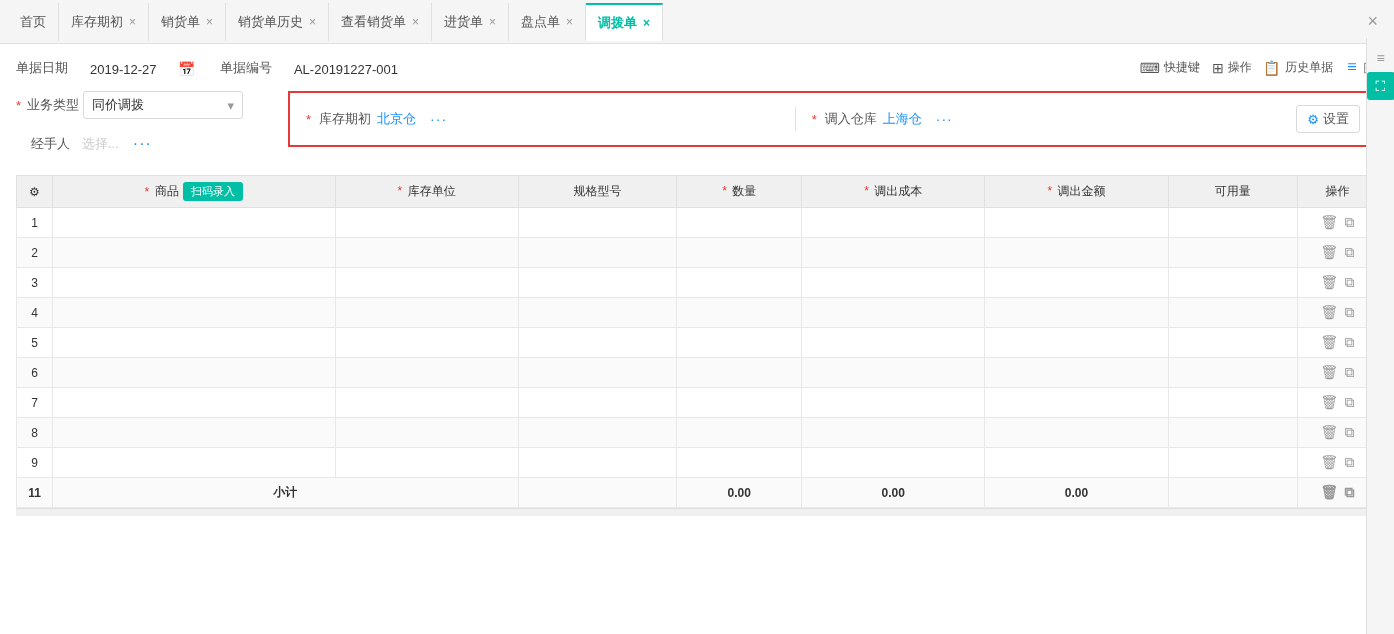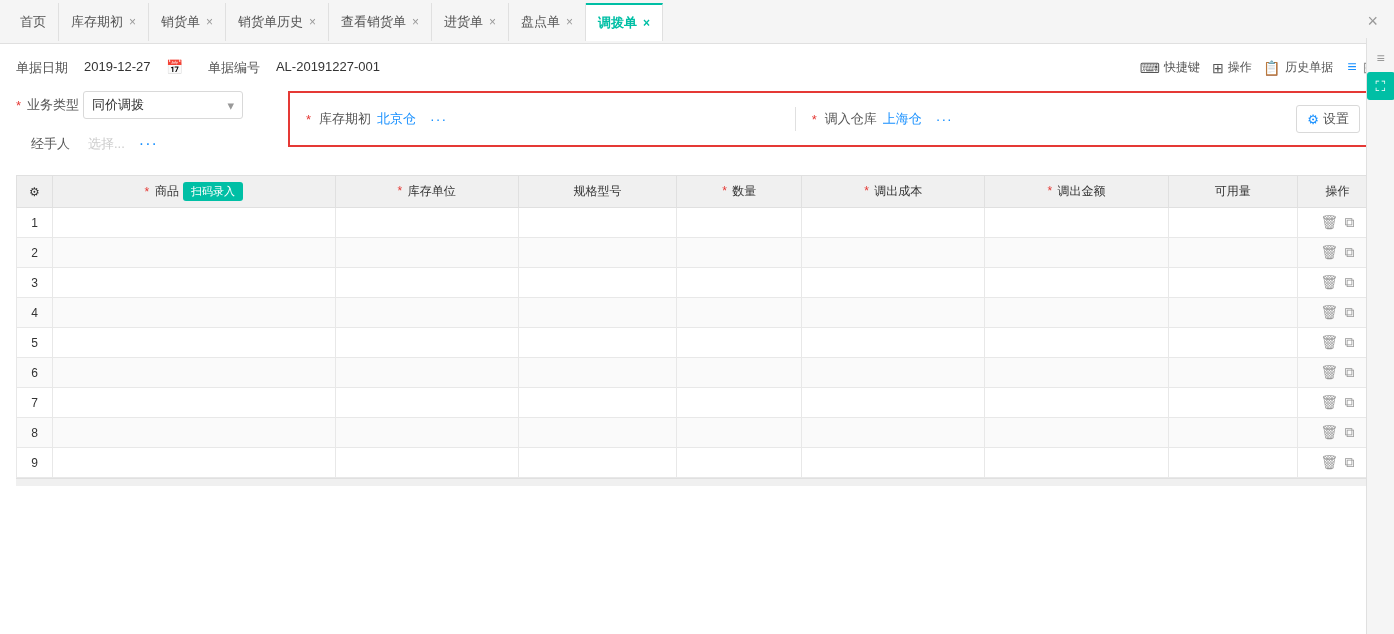--- a/index.html
+++ b/index.html
@@ -48,21 +48,21 @@
     
     .main-content { padding: 12px 16px; background: #fff; }
 
     
     .form-header {
       display: flex; align-items: center;
       margin-bottom: 12px;
       gap: 24px;
     }
     .form-field {
-      display: flex; align-items: flex-start; gap: 16px;
+      display: flex; align-items: flex-end; gap: 22px;
     }
     .form-label { color: #555; font-size: 13px; }
     .form-value { color: #333; font-size: 13px; }
     .calendar-icon { color: #1890ff; cursor: pointer; font-size: 14px; }
 
     
     .header-toolbar {
       margin-left: auto;
       display: flex; align-items: center; gap: 12px;
     }
@@ -281,21 +281,21 @@
       <div class="biz-row">
         <span class="required-star">*</span>
         <span class="form-label">业务类型</span>
         <div class="select-box">
           <span>同价调拨</span>
           <span class="arrow">▾</span>
         </div>
       </div>
       <div class="handler-row">
         <span style="width:54px; text-align:right; color:#555;">经手人</span>
-        <span style="color:#ccc; cursor:pointer; margin-left:12px;">选择...</span>
+        <span style="color:#ccc; cursor:pointer; margin-left:6px;">选择...</span>
         <span class="ellipsis-btn" style="margin-left:8px;">···</span>
       </div>
     </div>
 
     <div class="red-section" style="flex:1;">
       <div class="warehouse-field">
         <span class="required-star">*</span>
         <span class="warehouse-label">库存期初</span>
         <span class="warehouse-value">北京仓</span>
         <span class="wh-ellipsis">···</span>
@@ -494,20 +494,35 @@
       <td></td>
       <td></td>
       <td></td>
       <td>
         <div class="action-icons">
           <span class="action-icon">🗑</span>
           <span class="action-icon">⧉</span>
         </div>
       </td>
     </tr>
+          <tr class="subtotal-row">
+      <td class="num-col">11</td>
+      <td colspan="2">小计</td>
+      <td></td>
+      <td>0.00</td>
+      <td>0.00</td>
+      <td>0.00</td>
+      <td></td>
+      <td>
+        <div class="action-icons">
+          <span class="action-icon">🗑</span>
+          <span class="action-icon">⧉</span>
+        </div>
+      </td>
+    </tr>
         </tbody>
     </table>
   </div>
 
   <div class="bottom-scroll">
     <div class="bottom-scroll-inner"></div>
   </div>
 </div>
 
 <div class="right-sidebar">

